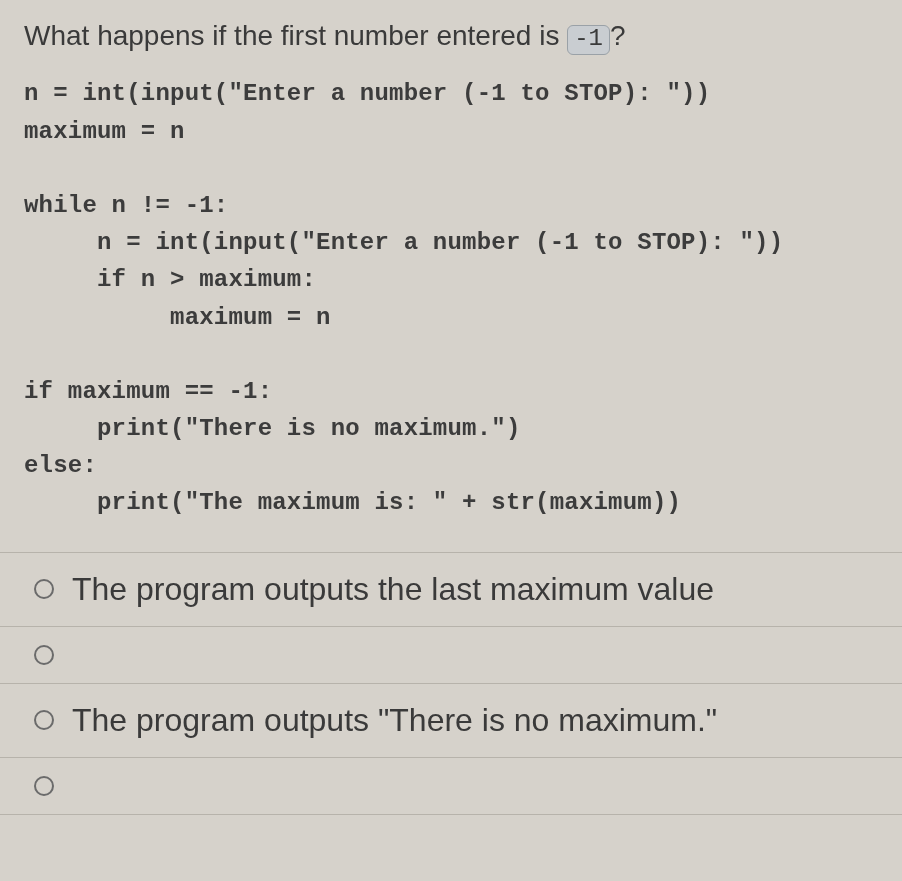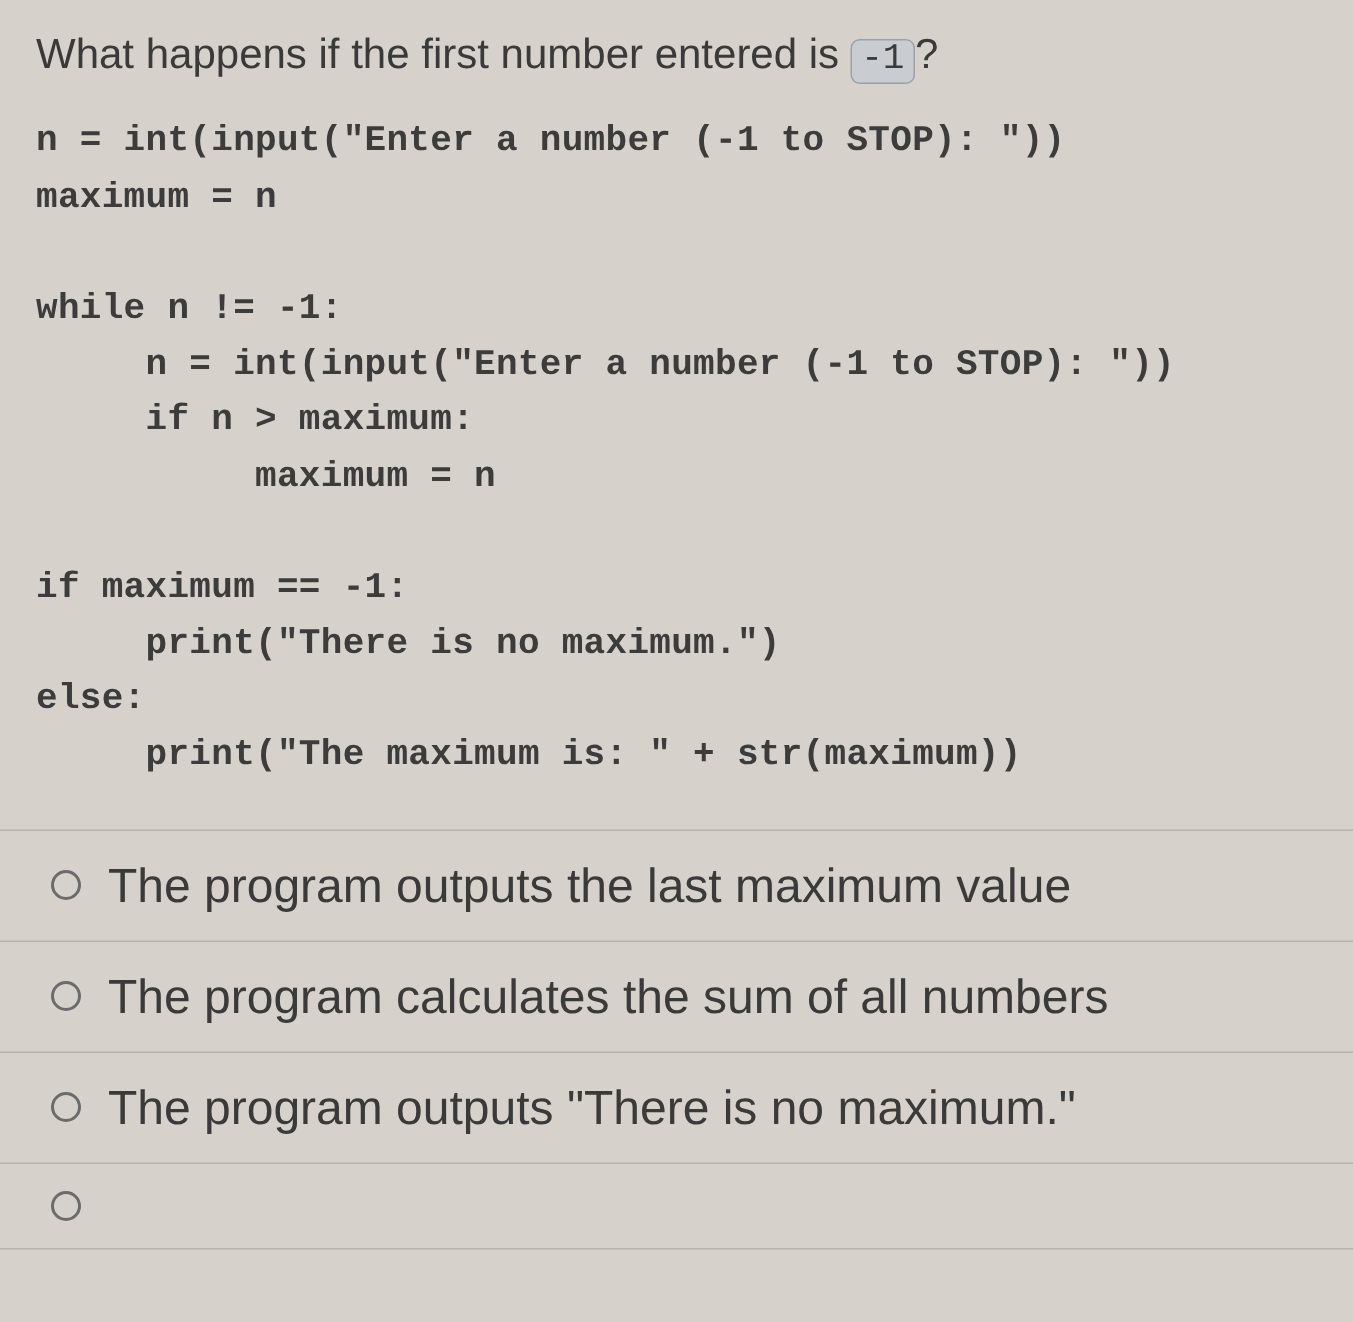--- a/index.html
+++ b/index.html
@@ -96,21 +96,20 @@
      print("The maximum is: " + str(maximum))</pre>
   </div>
 
   <div class="options">
     <div class="option">
       <span class="radio"></span>
       <span>The program outputs the last maximum value</span>
     </div>
     <div class="option">
       <span class="radio"></span>
-      <span>The program calculates the sum of all numbers</span>
     </div>
     <div class="option">
       <span class="radio"></span>
       <span>The program outputs "There is no maximum."</span>
     </div>
     <div class="option">
       <span class="radio"></span>
     </div>
   </div>
 

